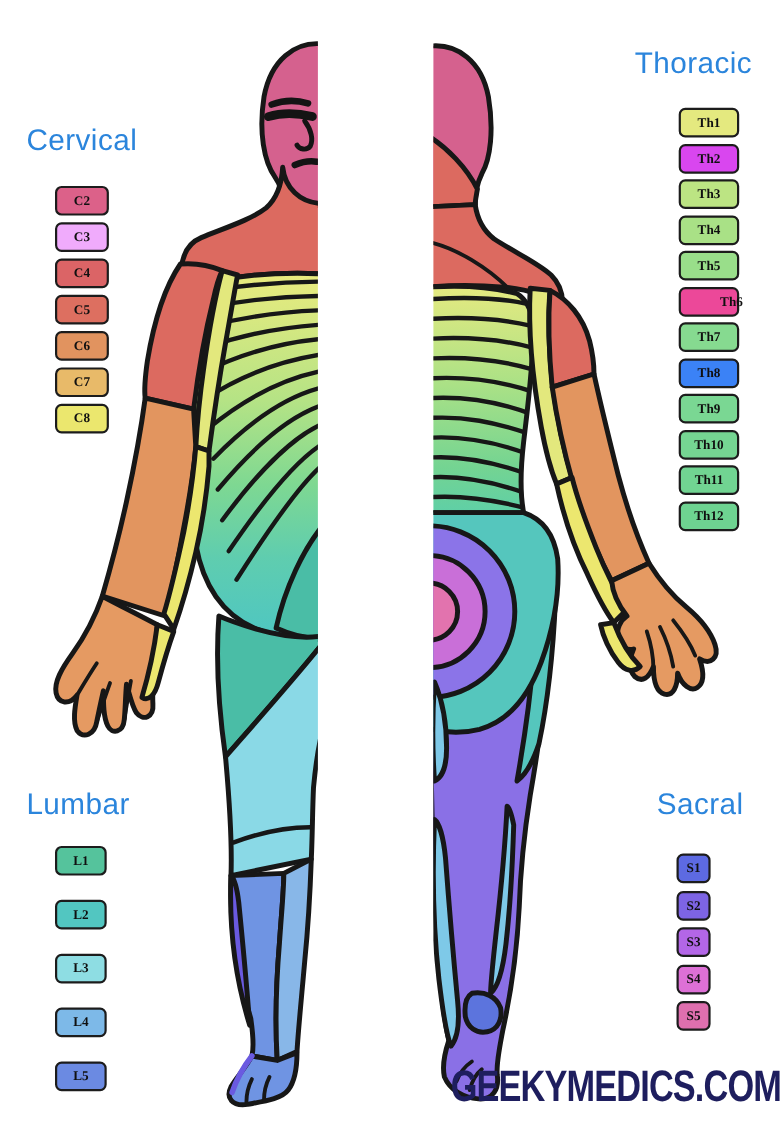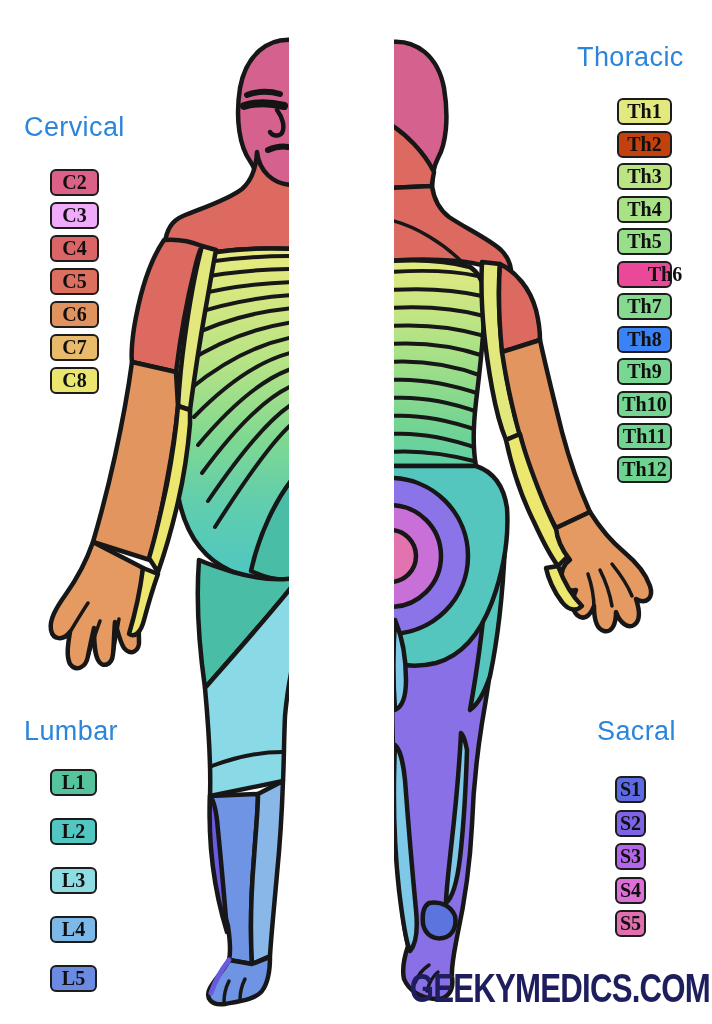--- a/index.html
+++ b/index.html
@@ -4,21 +4,21 @@
 <style>
   html,body{margin:0;padding:0;background:#ffffff;}
   .canvas{position:relative;width:712px;height:1024px;background:#ffffff;overflow:hidden;
           font-family:"Liberation Sans",sans-serif;}
   svg.figures{position:absolute;left:0;top:0;width:712px;height:1024px;}
 
   .legend{position:absolute;}
   .legend-title{font-size:27px;letter-spacing:.4px;font-weight:400;}
   .chips{display:flex;flex-direction:column;}
   .chip{box-sizing:border-box;border:2.5px solid #1c1c1c;border-radius:6px;
-        font-family:"Liberation Serif",serif;font-weight:bold;font-size:20px;color:#101010;
+        font-family:"Liberation Serif",serif;font-weight:bold;font-size:12px;color:#101010;
         display:flex;align-items:center;justify-content:center;}
 
   .lg-cervical{left:24px;top:112px;}
   .lg-cervical .chips{margin:26px 0 0 26px;gap:6px;}
   .lg-cervical .chip{width:49px;height:27px;}
 
   .lg-thoracic{left:577px;top:42px;}
   .lg-thoracic .chips{margin:25px 0 0 40px;gap:5.5px;}
   .lg-thoracic .chip{width:55px;height:27px;}
 
@@ -176,21 +176,21 @@
         <div class="chip" style="background: rgb(225, 147, 95);">C6</div>
         <div class="chip" style="background: rgb(232, 186, 105); text-align: center;">C7</div>
         <div class="chip" style="background: rgb(235, 231, 110);">C8</div>
       </div>
   </div>
 
   <div class="legend lg-thoracic">
     <div class="legend-title" style="color: rgb(43, 133, 220);">Thoracic</div>
     <div class="chips">
         <div class="chip" style="background: rgb(228, 233, 127);">Th1</div>
-        <div class="chip" style="background: #c2410c;">Th2</div>
+        <div class="chip" style="background: #d946ef;">Th2</div>
         <div class="chip" style="background: rgb(188, 228, 131);">Th3</div>
         <div class="chip" style="background: rgb(169, 225, 134);">Th4</div>
         <div class="chip" style="background: rgb(153, 222, 138);">Th5</div>
         <div class="chip" style="background: #ec4899; padding-left: 41px;">Th6</div>
         <div class="chip" style="background: rgb(134, 218, 144);">Th7</div>
         <div class="chip" style="background: #3b82f6;">Th8</div>
         <div class="chip" style="background: rgb(122, 215, 147);">Th9</div>
         <div class="chip" style="background: rgb(117, 213, 146);">Th10</div>
         <div class="chip" style="background: rgb(113, 212, 146);">Th11</div>
         <div class="chip" style="background: rgb(110, 211, 145);">Th12</div>

